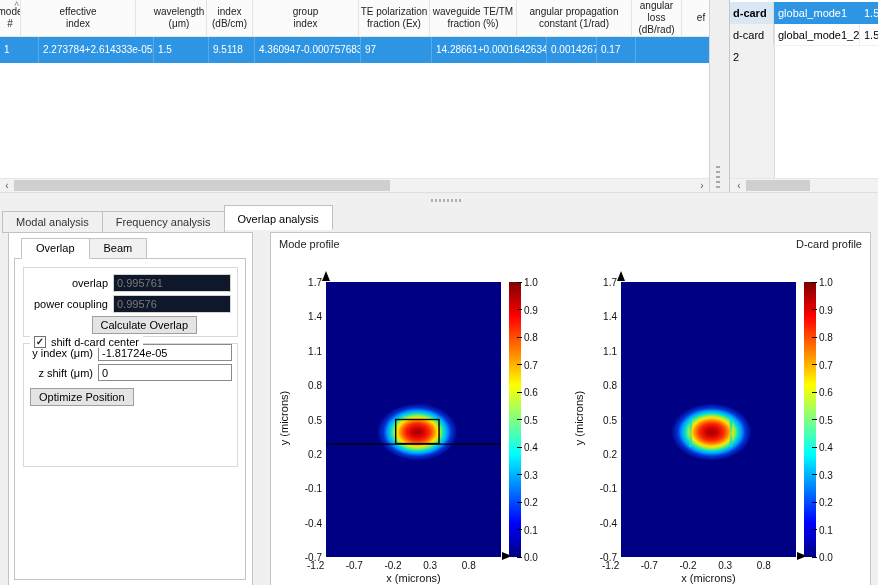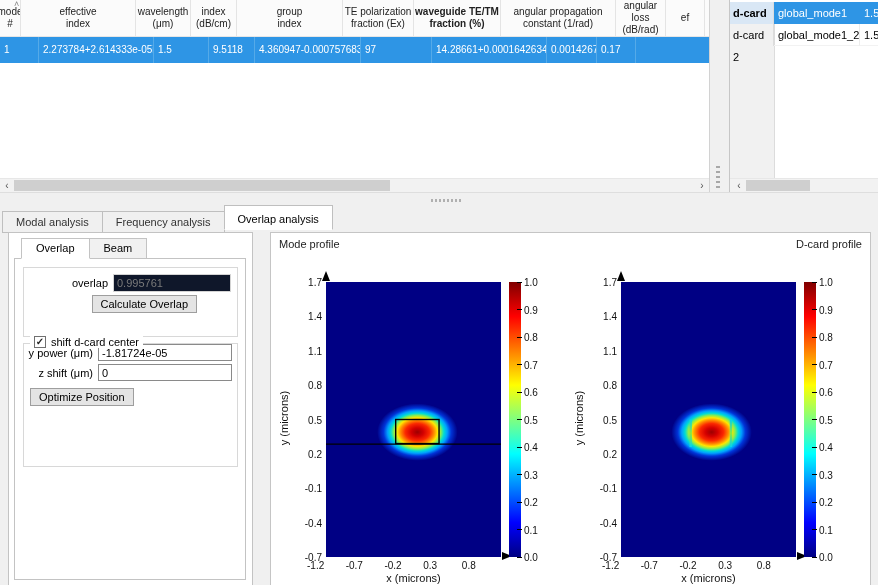--- a/index.html
+++ b/index.html
@@ -128,29 +128,29 @@
 </svg>
 
 <div class="screen">
 
   <div class="mode-table">
     <div class="mt-caret">˄</div>
     <div class="mt-head" id="mt-head">
         <div class="mt-hcell" style="width: 21px;">mode #</div>
         <div class="mt-hcell" style="width: 115px;">effective
 index</div>
-        <div class="mt-hcell" style="width: 55px;">wavelength
+        <div class="mt-hcell" style="width: 55px; margin-left: 16px;">wavelength
 (μm)</div>
         <div class="mt-hcell" style="width: 46px;">index
 (dB/cm)</div>
         <div class="mt-hcell" style="width: 106px;">group
 index</div>
         <div class="mt-hcell" style="width: 71px;">TE polarization
 fraction (Ex)</div>
-        <div class="mt-hcell" style="width: 87px; font-weight: bold;">waveguide TE/TM
+        <div class="mt-hcell" style="width: 87px;">waveguide TE/TM
 fraction (%)</div>
         <div class="mt-hcell" style="width: 115px;">angular propagation
 constant (1/rad)</div>
         <div class="mt-hcell" style="width: 50px;">angular loss
 (dB/rad)</div>
         <div class="mt-hcell" style="width: 39px;">ef</div>
       </div>
     <div class="mt-row" id="mt-row">
         <div class="mt-cell" style="width: 39px;">1</div>
         <div class="mt-cell" style="width: 115px;">2.273784+2.614333e-05i</div>
@@ -198,33 +198,37 @@
   <div class="tabbar" id="tabbar"><div class="tab">Modal analysis</div><div class="tab">Frequency analysis</div><div class="tab active">Overlap analysis</div></div>
 
   <div class="left-box">
     <div class="sub-tabs" id="subtabs"><div class="sub-tab active">Overlap</div><div class="sub-tab">Beam</div></div>
     <div class="pane">
       <div class="group g1">
         <div class="lrow">
           <label>overlap</label>
           <input class="ro" readonly="" value="0.995761" style="">
         </div>
+        <div class="lrow">
+          <label>power coupling</label>
+          <input class="ro" readonly="" value="0.99576" style="">
+        </div>
         <div class="lrow btnrow">
           <button class="btn">Calculate Overlap</button>
         </div>
       </div>
       <div class="group g2">
         <div class="legend">
           <span class="cbx">
               <span class="chk">✓</span>
             </span>
           <span>shift d-card center</span>
         </div>
         <div class="g2row">
-          <label>y power (μm)</label>
+          <label>y index (μm)</label>
           <input value="-1.81724e-05" style="">
         </div>
         <div class="g2row">
           <label>z shift (μm)</label>
           <input value="0" style="">
         </div>
         <button class="btn opt">Optimize Position</button>
       </div>
     </div>
   </div>

